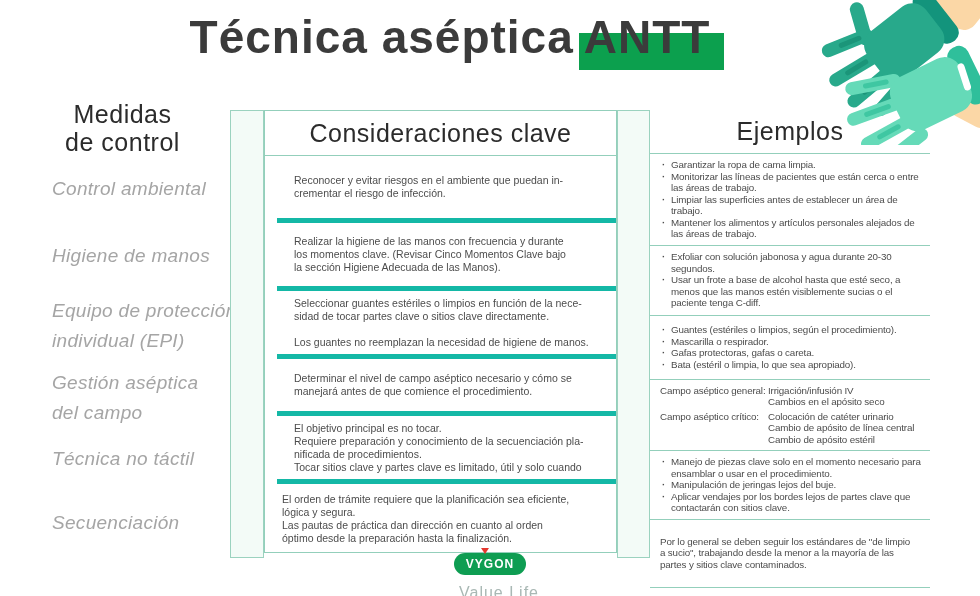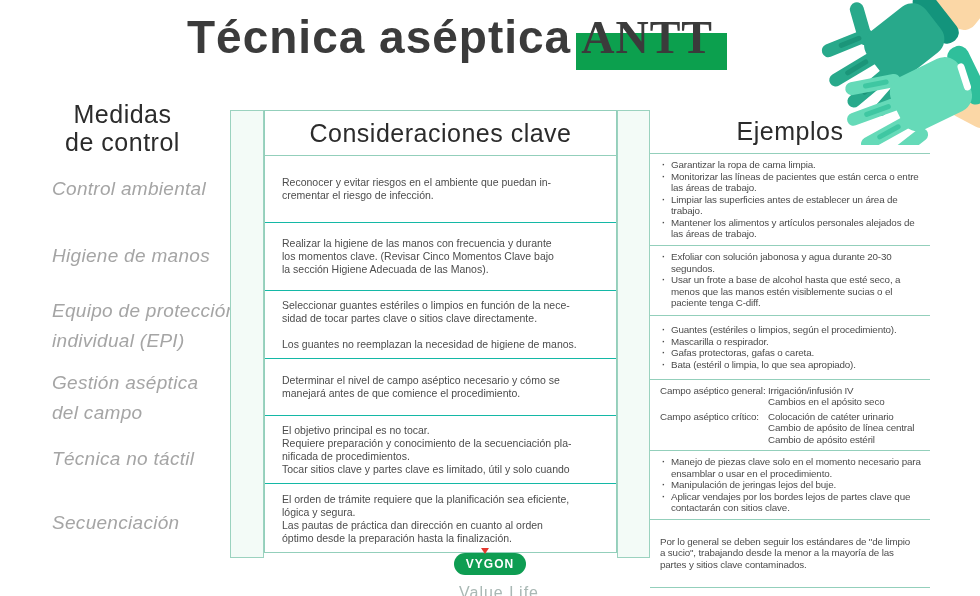--- a/index.html
+++ b/index.html
@@ -2,21 +2,21 @@
 <html><head>
 <meta charset="utf-8">
 <style>
   html,body{margin:0;padding:0;background:#ffffff;}
   .canvas{position:relative;width:980px;height:596px;background:#ffffff;overflow:hidden;
           font-family:"Liberation Sans","DejaVu Sans",sans-serif;color:#4c4c4c;}
 
   
   .title{position:absolute;left:120px;top:10px;width:660px;text-align:center;
          font-size:46px;font-weight:700;letter-spacing:1px;color:#3b3b3b;white-space:nowrap;}
-  .title .hl{position:relative;z-index:0;margin-left:10px;display:inline-block;font-family:Liberation Serif, serif;}
+  .title .hl{position:relative;z-index:0;margin-left:10px;display:inline-block;}
   .title .hl::before{content:"";position:absolute;left:-5px;right:-14px;top:42%;bottom:-12%;
          background:#0ca04e;z-index:-1;}
 
   
   .gloves{position:absolute;top:0;right:0;width:175px;height:145px;}
 
   
   .left-head{position:absolute;left:30px;top:100px;width:185px;text-align:center;
              font-size:25px;line-height:28px;color:#2b2b2b;letter-spacing:0.5px;}
   .measure{position:absolute;left:52px;width:195px;font-size:19px;line-height:30px;
@@ -29,21 +29,21 @@
   .bar-left{left:230px;width:34px;}
   .bar-right{left:617px;width:33px;}
 
   
   .mid-box{position:absolute;left:264px;top:110px;width:353px;height:443px;box-sizing:border-box;
            border:1px solid #93cfbb;background:#ffffff;}
   .mid-head{height:45px;box-sizing:border-box;border-bottom:1px solid #93cfbb;display:flex;
             align-items:center;justify-content:center;font-size:25px;color:#2b2b2b;letter-spacing:0.5px;}
   .mid-row{box-sizing:border-box;display:flex;flex-direction:column;justify-content:center;
            padding:2px 6px 2px 17px;}
-  .mid-row.sep{border-bottom:1px solid #14b8a6;}
+  .mid-row.sep{border-bottom:5px solid #14b8a6;margin-left:12px;}
   .tline{font-size:10.5px;line-height:13px;min-height:13px;white-space:nowrap;color:#4c4c4c;}
 
   
   .right-col{position:absolute;left:650px;top:110px;width:280px;}
   .right-head{height:43px;display:flex;align-items:center;justify-content:center;
               font-size:25px;color:#2b2b2b;letter-spacing:0.5px;}
   .r-block{box-sizing:border-box;border-top:1px solid #93cfbb;display:flex;flex-direction:column;
            justify-content:center;padding:5px 8px 5px 10px;}
   .r-block.last{border-bottom:1px solid #93cfbb;}
   .b1{min-height:65px}.b2{min-height:70px}.b3{min-height:64px}.b4{min-height:63px}

